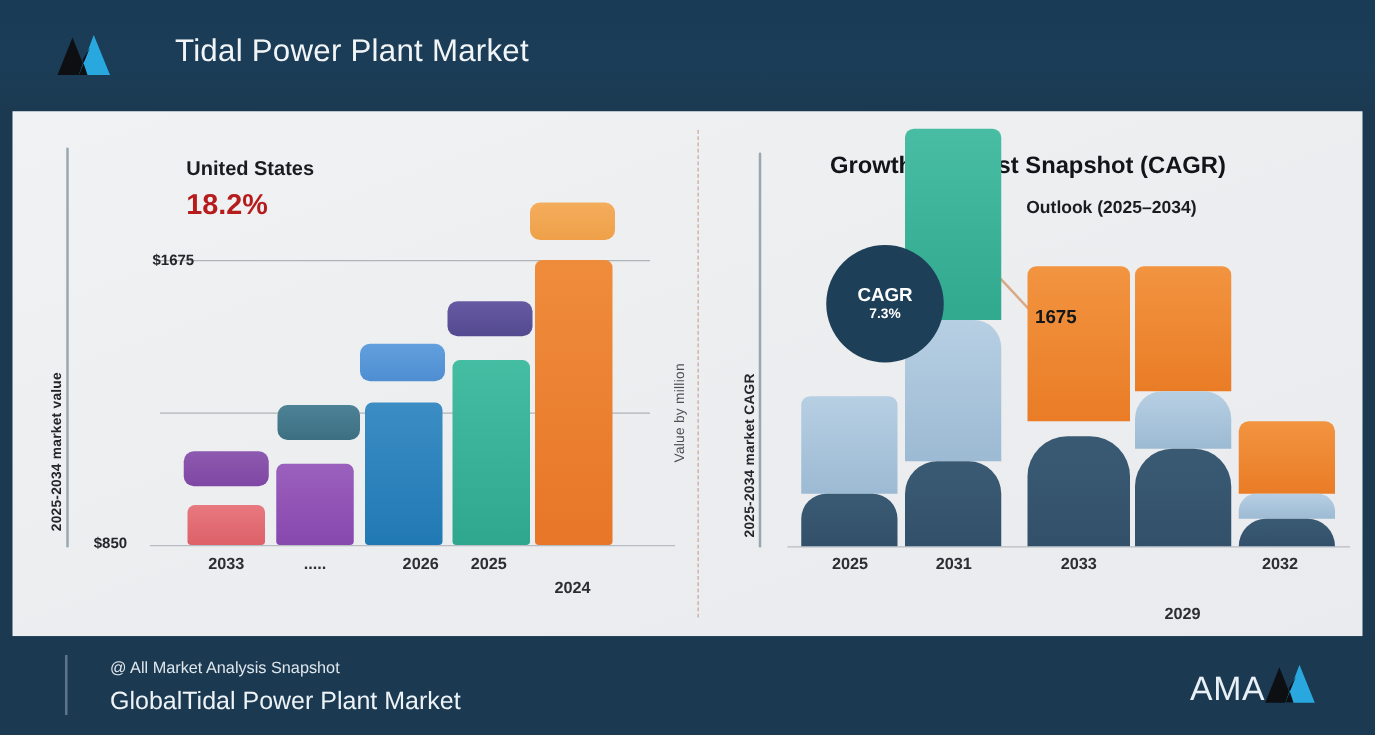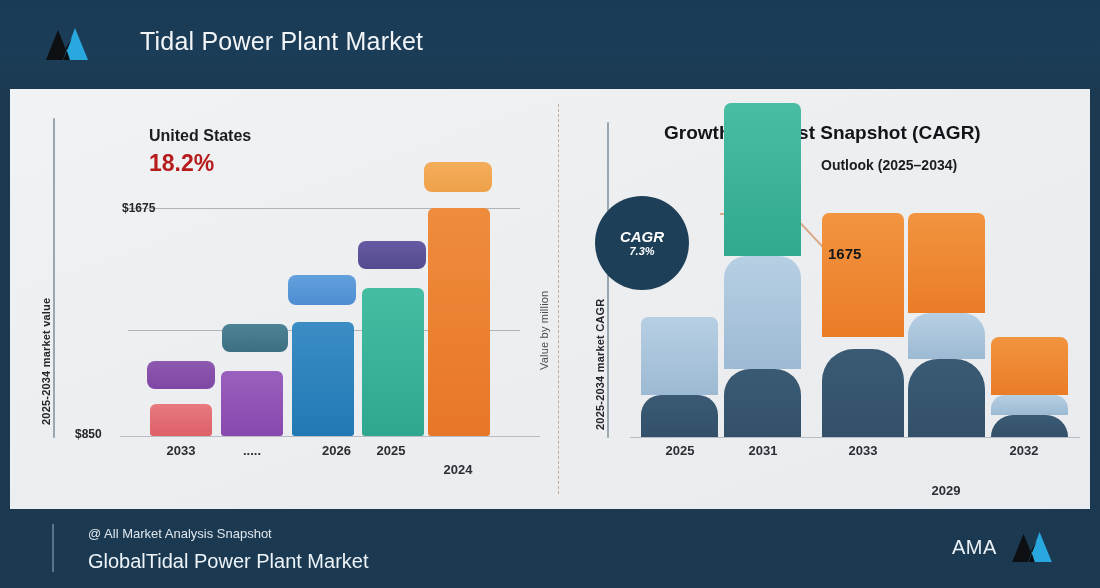--- a/index.html
+++ b/index.html
@@ -50,21 +50,21 @@
           justify-content:center;color:#fff;}
   .bubble b{font-size:15px;font-weight:700;line-height:1.15;}
   .bubble span{font-size:11px;font-weight:700;line-height:1.2;}
   .datalabel{position:absolute;font-size:15px;font-weight:700;color:#14171a;}
 
   
   .footer{position:absolute;left:0;top:509px;width:1100px;height:79px;background:#1b3a52;}
   .foot-rule{position:absolute;left:52px;top:524px;width:2px;height:48px;background:#5a7489;}
   .foot-l1{position:absolute;left:88px;top:526px;font-size:13px;color:#dfe6ec;}
   .foot-l2{position:absolute;left:88px;top:550px;font-size:20px;color:#eef3f7;}
-  .foot-ama{position:absolute;left:952px;top:536px;font-size:20px;color:#eaf1f6;letter-spacing:.5px;}
+  .foot-ama{position:absolute;left:952px;top:536px;font-size:27px;color:#eaf1f6;letter-spacing:.5px;}
   .foot-logo{position:absolute;left:1010px;top:530px;width:44px;height:34px;}
 </style>
 </head>
 <body>
 
 <div id="root">
 
   <div class="header">
     <span class="logo">
       <svg width="46" height="36" viewBox="0 0 46 36">
@@ -184,21 +184,21 @@
       <div class="seg" style="top:0;height:58px;border-radius:8px 8px 0 0;
                   background:linear-gradient(180deg,#f29440 0%,#ea7c26 100%);"></div>
       <div class="seg" style="top:58px;height:20px;border-radius:14px 14px 0 0;
                   background:linear-gradient(180deg,#b7cfe3 0%,#9cbad3 100%);"></div>
       <div class="seg" style="top:78px;height:22px;border-radius:24px 24px 0 0;
                   background:linear-gradient(180deg,#3a5a74 0%,#33506a 100%);"></div>
     </div>
 
     <div class="datalabel" style="left:828px;top:245px;">1675</div>
 
-    <div class="bubble" style="left:595px;top:196px;font-style:italic;">
+    <div class="bubble" style="left:661px;top:196px;">
       <b>CAGR</b>
       <span>7.3%</span>
     </div>
 
     <div class="xlabel" style="left:650px;top:443px;width:60px;">2025</div>
     <div class="xlabel" style="left:733px;top:443px;width:60px;">2031</div>
     <div class="xlabel" style="left:833px;top:443px;width:60px;">2033</div>
     <div class="xlabel" style="left:916px;top:443px;width:60px;margin-top:40px;">2029</div>
     <div class="xlabel" style="left:994px;top:443px;width:60px;">2032</div>
   </div>

